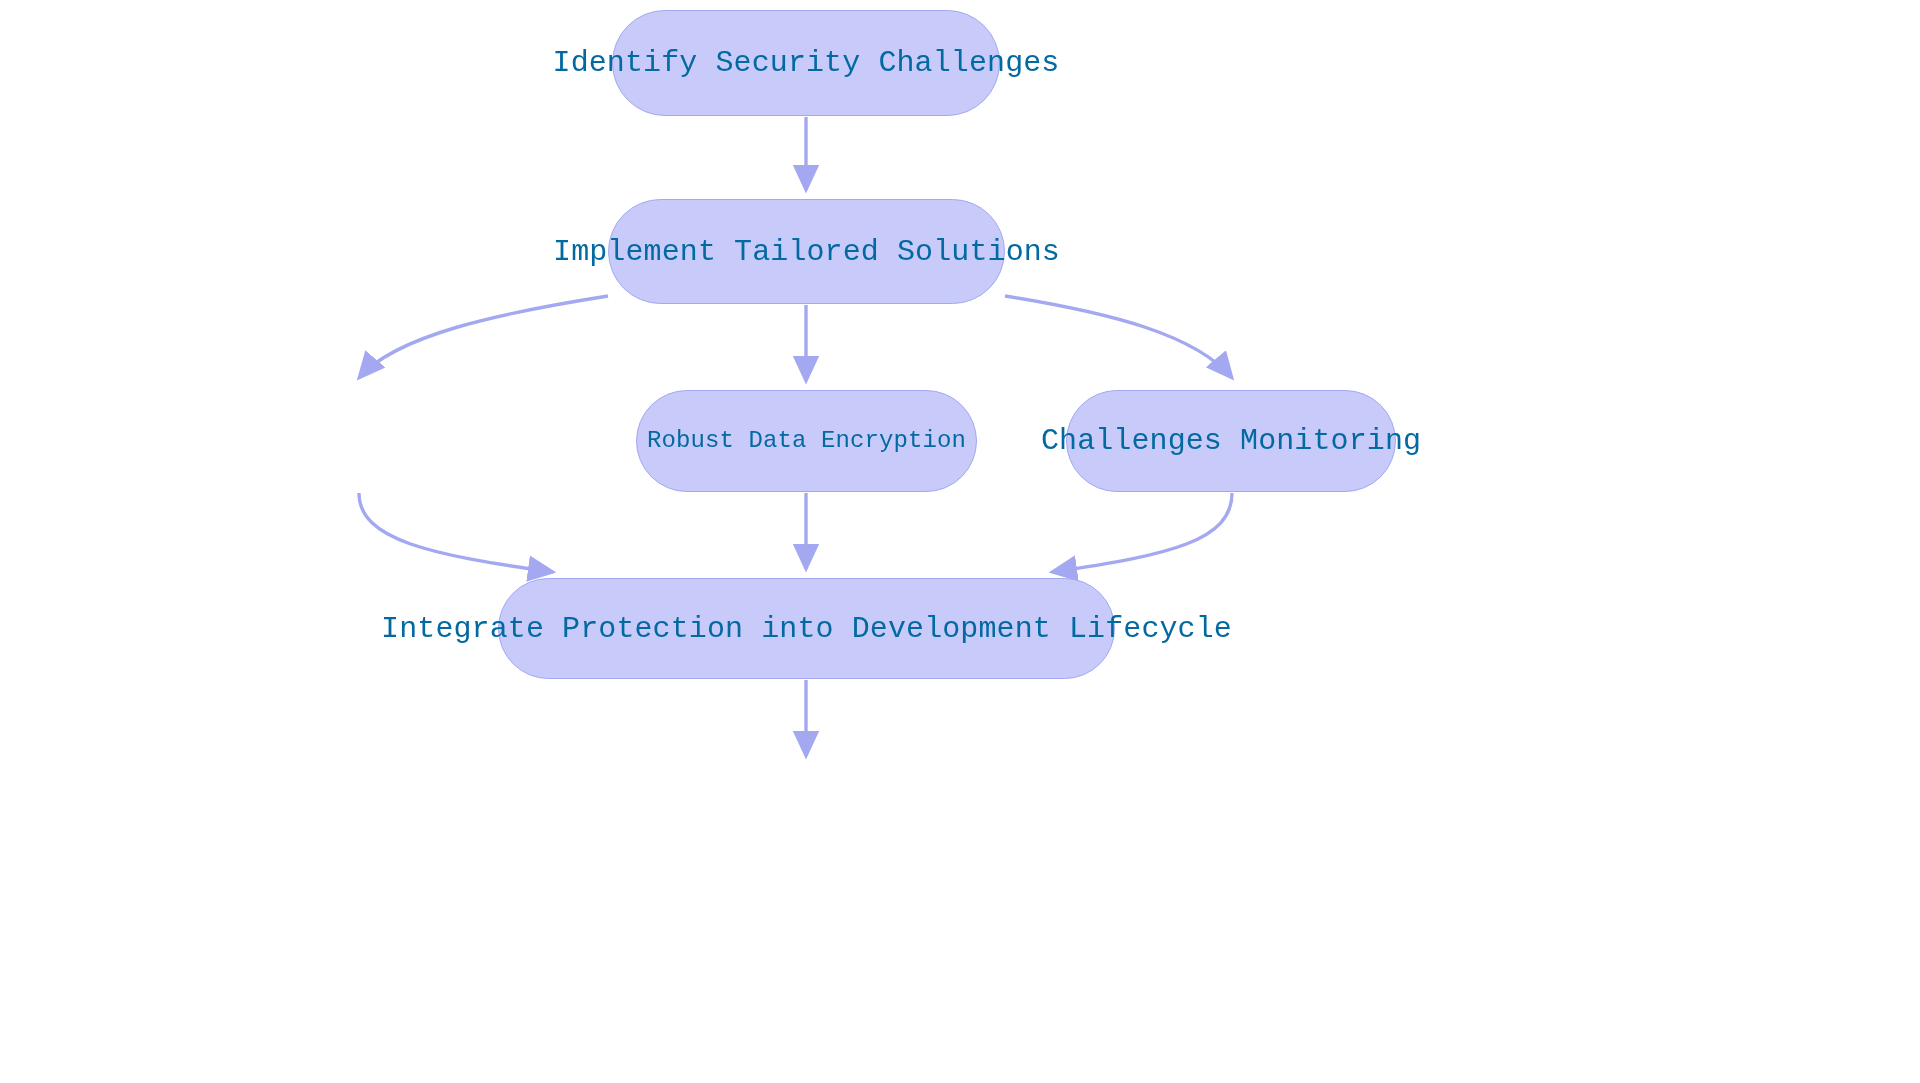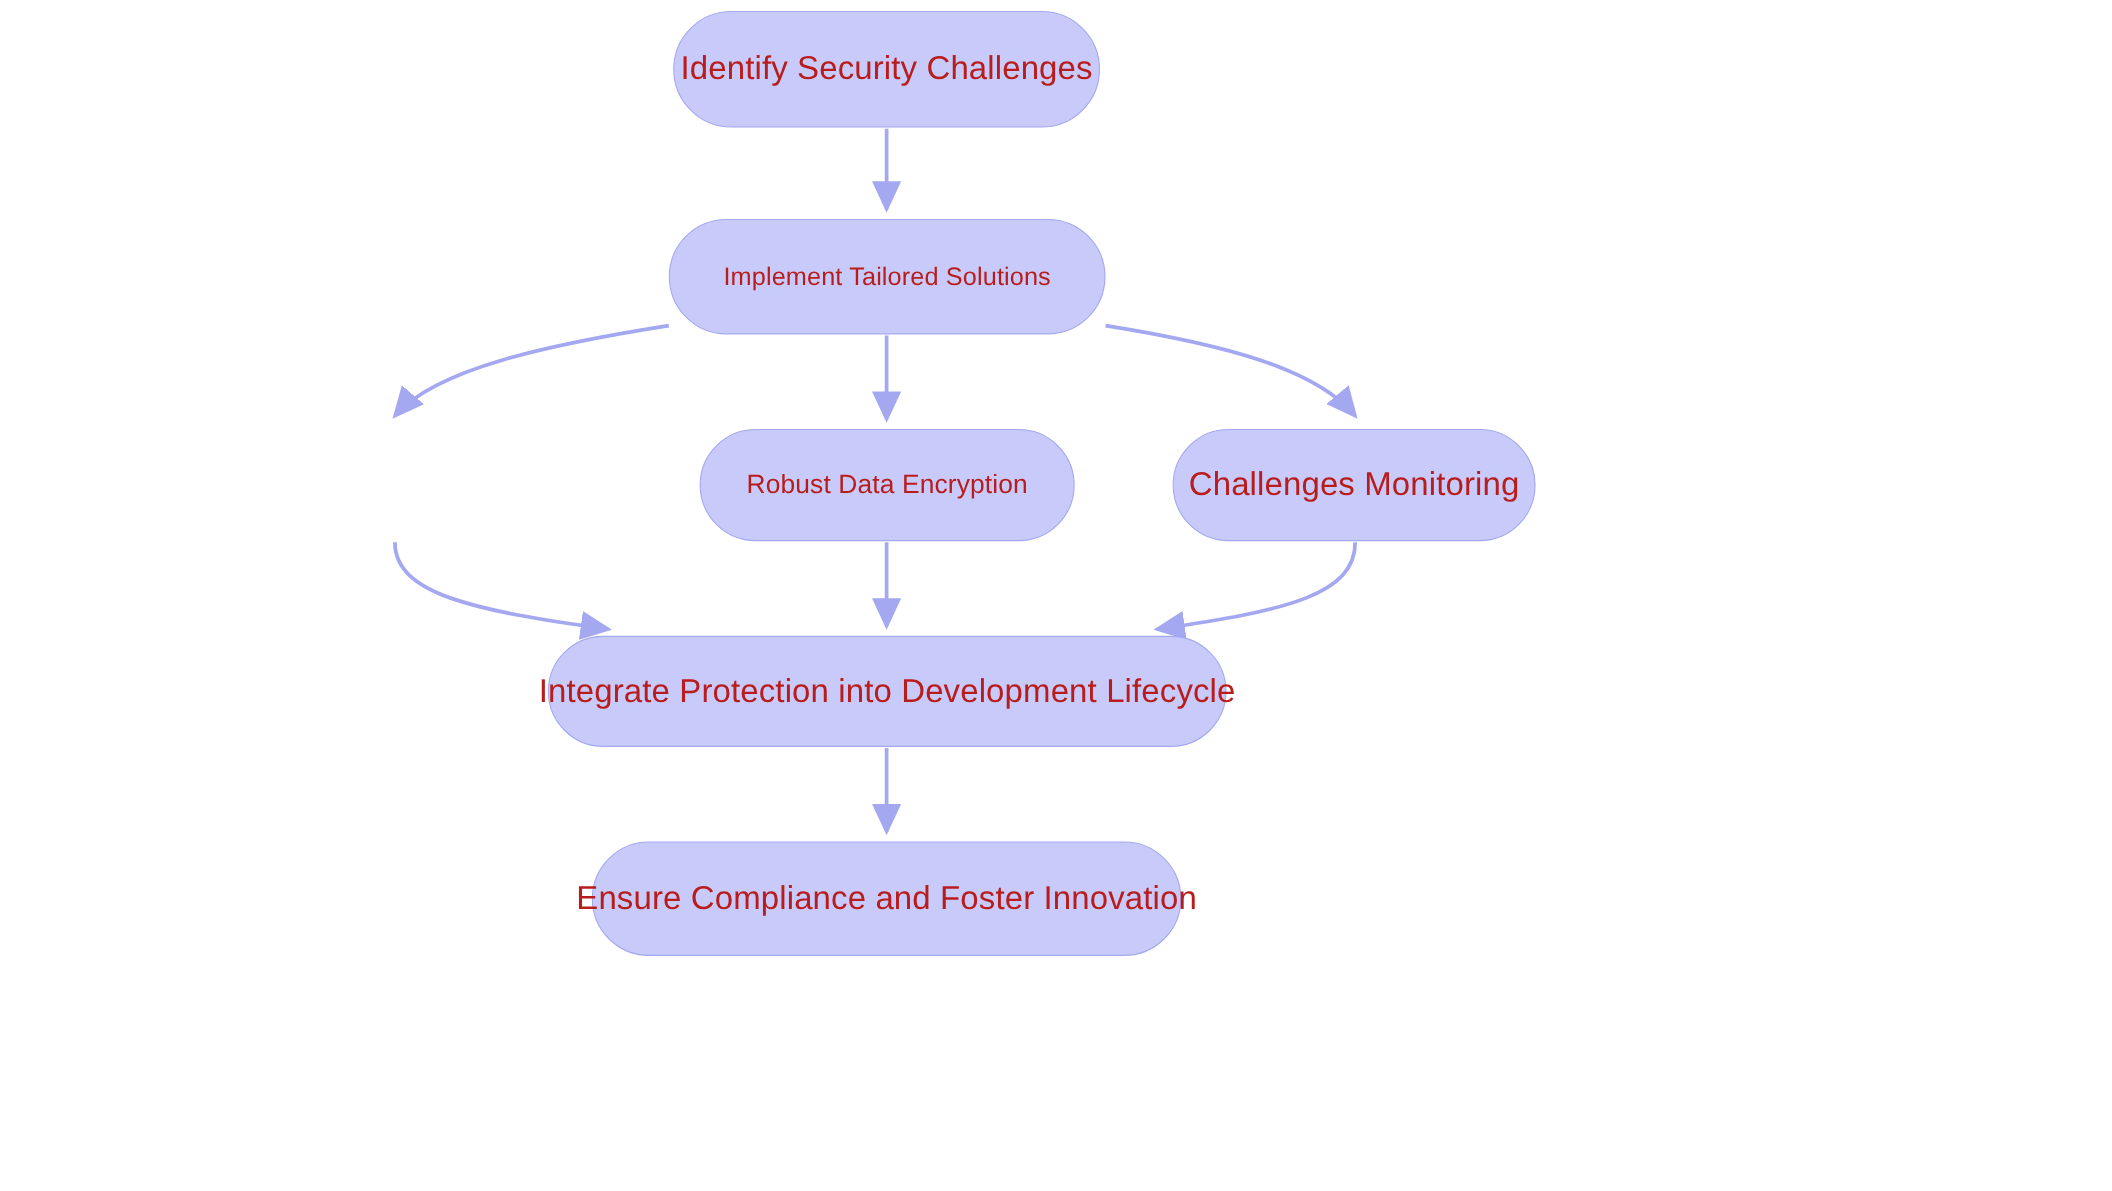--- a/index.html
+++ b/index.html
@@ -35,35 +35,35 @@
     background: #c8cbfa;
     border: 1.6px solid #a3a8f0;
     border-radius: 999px;
     color: #3333cc;
     text-align: center;
     white-space: nowrap;
     z-index: 2;
   }
   .flow-node .node-label {
     display: block;
-    color: #b91c1c;
-    font-family: Liberation Sans, sans-serif;
+    color: #0369a1;
+    font-family: Liberation Mono, monospace;
     line-height: 1;
     letter-spacing: 0.1px;
   }
   
   #node-identify-security-challenges {
     left: 612px; top: 10px; width: 388px; height: 106px;
   }
   #node-identify-security-challenges .node-label { font-size: 30px; }
   
   #node-implement-tailored-solutions {
     left: 608px; top: 199px; width: 397px; height: 105px;
   }
-  #node-implement-tailored-solutions .node-label { font-size: 23px; }
+  #node-implement-tailored-solutions .node-label { font-size: 30px; }
   
   #node-advanced-access-controls {
     left: 171px; top: 390px; width: 376px; height: 102px;
   }
   #node-advanced-access-controls .node-label { font-size: 30px; }
   #node-robust-data-encryption {
     left: 636px; top: 390px; width: 341px; height: 102px;
   }
   #node-robust-data-encryption .node-label { font-size: 24px; }
   #node-continuous-monitoring {
@@ -124,17 +124,14 @@
   </div>
 
   <div class="flow-node" id="node-continuous-monitoring">
     <span class="node-label">Challenges Monitoring</span>
   </div>
 
   <div class="flow-node" id="node-integrate-protection">
     <span class="node-label">Integrate Protection into Development Lifecycle</span>
   </div>
 
-  <div class="flow-node" id="node-ensure-compliance">
-    <span class="node-label">Ensure Compliance and Foster Innovation</span>
-  </div>
 
 </div>
 
 </body></html>

